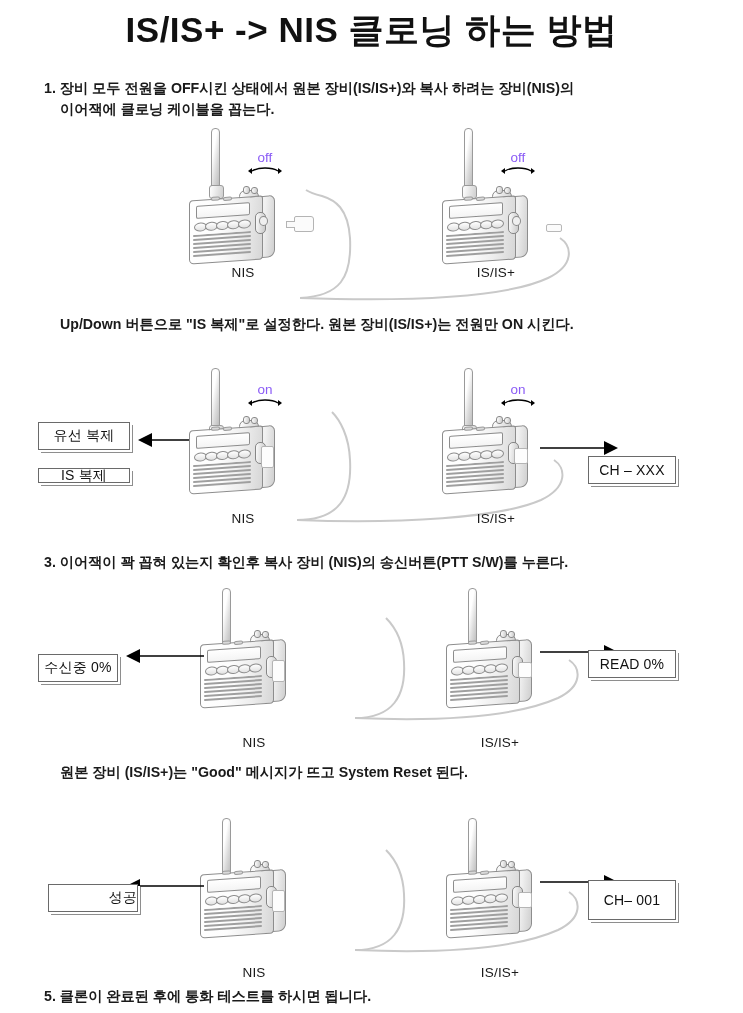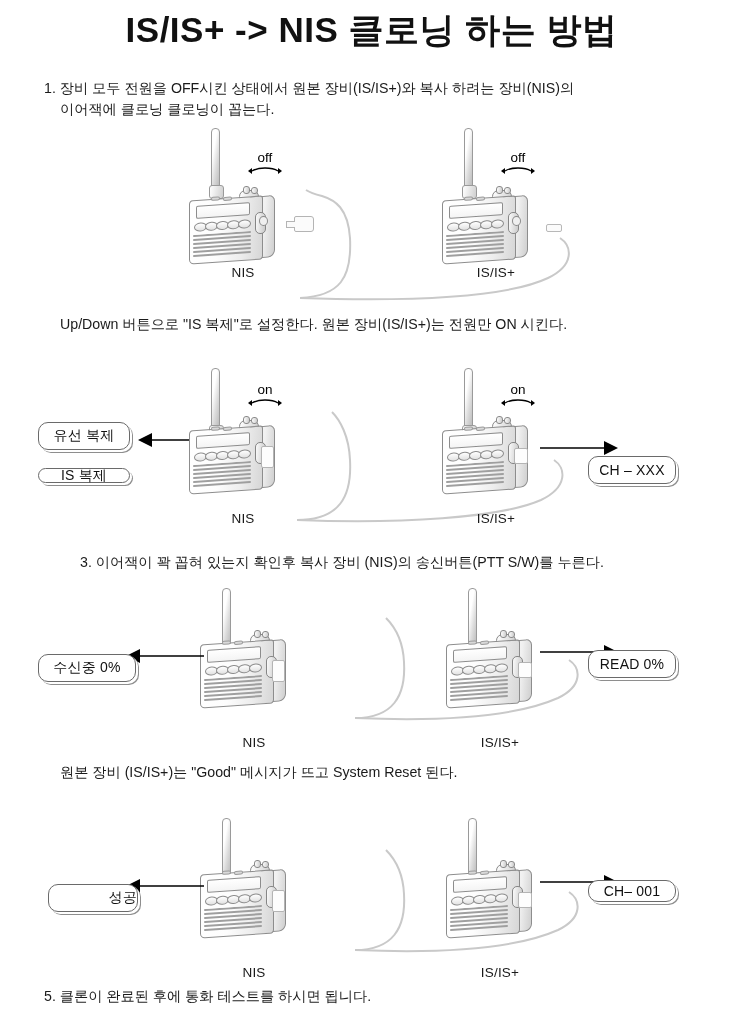--- a/index.html
+++ b/index.html
@@ -34,20 +34,21 @@
   .step-text {
     position: absolute;
     left: 44px;
     font-size: 14.2px;
     line-height: 21px;
     color: #1a1a1a;
     white-space: nowrap;
   }
   .step-text .ln {
     display: block;
+    font-weight: bold;
   }
   .step-text .ln2 { padding-left: 16px; }
 
   
   .inline-btn {
     display: inline-block;
     width: 15px;
     height: 12px;
     border: 1px solid #6d6d6d;
     border-radius: 3px;
@@ -266,21 +267,21 @@
     background: #efefef;
     box-sizing: border-box;
   }
 
   
   .rot {
     position: absolute;
     width: 48px;
     text-align: center;
     font-size: 13.5px;
-    color: #000000;
+    color: #8b5cf6;
   }
   .rot .arc {
     display: block;
     margin: 1px auto 0;
     width: 34px; height: 9px;
   }
 
   
   .plug {
     position: absolute;
@@ -329,21 +330,21 @@
   .cable path {
     fill: none;
     stroke: #c9c9c9;
     stroke-width: 2;
   }
 
   
   .callout {
     position: absolute;
     border: 1.3px solid #6a6a6a;
-    border-radius: 10px;
+    border-radius: 0;
     background: #ffffff;
     box-shadow: 2px 2px 0 0 #ffffff, 3px 3px 0 0 #8e8e8e;
     box-sizing: border-box;
     display: flex;
     align-items: center;
     justify-content: center;
   }
   .callout span {
     font-size: 14px;
     color: #111;
@@ -356,21 +357,21 @@
   .arrow-svg path, .arrow-svg line { stroke: #000; stroke-width: 1.7; fill: none; }
   .arrow-svg polygon { fill: #000; }
 </style>
 </head>
 <body>
 
 <div class="doc-title">IS/IS+ -&gt; NIS 클로닝 하는 방법</div>
 
 <div class="step-text" style="top:78px;">
   <span class="ln">1. 장비 모두 전원을 OFF시킨 상태에서 원본 장비(IS/IS+)와 복사 하려는 장비(NIS)의</span>
-  <span class="ln ln2">이어잭에 클로닝 클로닝이 꼽는다.</span>
+  <span class="ln ln2">이어잭에 클로닝 케이블을 꼽는다.</span>
 </div>
 
 <div class="scene" style="top:128px; height:175px;">
 
   <svg class="cable" width="743" height="175">
     <path d="M300,170 C340,168 352,150 350,110 C348,80 335,72 322,68 C314,66 309,64 306,62"></path>
     <path d="M300,170 C420,174 510,168 548,150 C575,137 572,118 560,110"></path>
   </svg>
 
   <div class="radio" style="left:185px; top:0px;">
@@ -560,21 +561,21 @@
 
   <svg class="arrow-svg" style="left:540px; top:70px;" width="80" height="20">
     <line x1="0" y1="10" x2="64" y2="10"></line>
     <polygon points="64,3 78,10 64,17"></polygon>
   </svg>
   <div class="callout" style="left:588px; top:88px; width:88px; height:28px;">
     <span>CH – XXX</span>
   </div>
 </div>
 
-<div class="step-text" style="top:552px;margin-left:36px;">
+<div class="step-text" style="top:552px;">
   <span class="ln">3. 이어잭이 꽉 꼽혀 있는지 확인후 복사 장비 (NIS)의 송신버튼(PTT S/W)를 누른다.</span>
 </div>
 
 <div class="scene" style="top:588px; height:140px;">
 
   <svg class="cable" width="743" height="145">
     <path d="M355,130 C393,130 406,108 404,74 C403,52 394,38 386,30"></path>
     <path d="M355,130 C450,134 520,127 558,110 C583,98 581,80 569,72"></path>
   </svg>
 
@@ -607,21 +608,21 @@
       <div class="ptt"></div>
       <div class="clip" style="left:72px; top:26px;"></div>
     </div>
     <div class="dev-label" style="bottom:-12px;">NIS</div>
   </div>
 
   <svg class="arrow-svg" style="left:126px; top:58px;" width="80" height="20">
     <line x1="78" y1="10" x2="14" y2="10"></line>
     <polygon points="14,3 0,10 14,17"></polygon>
   </svg>
-  <div class="callout" style="left:38px; top:66px; width:98px; height:28px;">
+  <div class="callout" style="left:38px; top:66px; width:80px; height:28px;">
     <span>수신중  0%</span>
   </div>
 
   <div class="radio" style="left:442px; top:0px;">
     <div class="ant"></div>
     <div class="body" style="top:46px;">
       <div class="knob"></div>
       <div class="side"></div>
       <div class="case"></div>
       <div class="topbtns">
@@ -739,20 +740,20 @@
       <div class="ptt"></div>
       <div class="clip" style="left:72px; top:28px; width:14px; height:16px;"></div>
     </div>
     <div class="dev-label" style="bottom:-12px;">IS/IS+</div>
   </div>
 
   <svg class="arrow-svg" style="left:540px; top:54px;" width="80" height="20">
     <line x1="0" y1="10" x2="64" y2="10"></line>
     <polygon points="64,3 78,10 64,17"></polygon>
   </svg>
-  <div class="callout" style="left:588px; top:62px; width:88px; height:22px;">
+  <div class="callout" style="left:588px; top:62px; width:88px; height:40px;">
     <span>CH– 001</span>
   </div>
 </div>
 
 <div class="step-text" style="top:986px;">
   <span class="ln">5. 클론이 완료된 후에 통화 테스트를 하시면 됩니다.</span>
 </div>
 
 </body></html>

